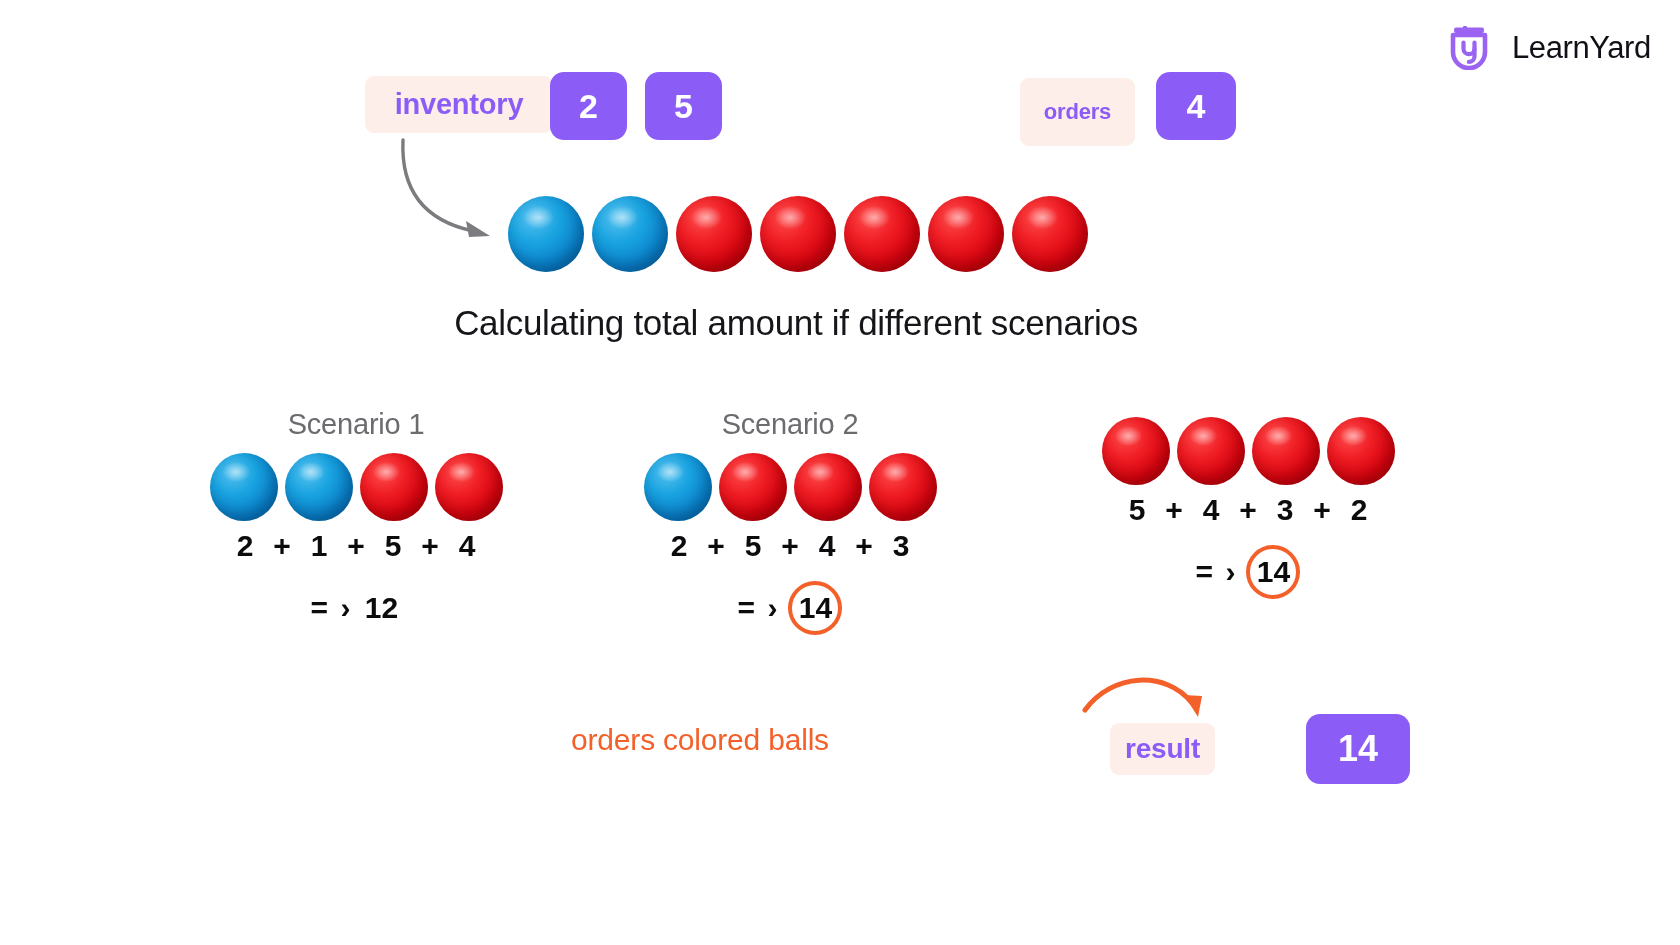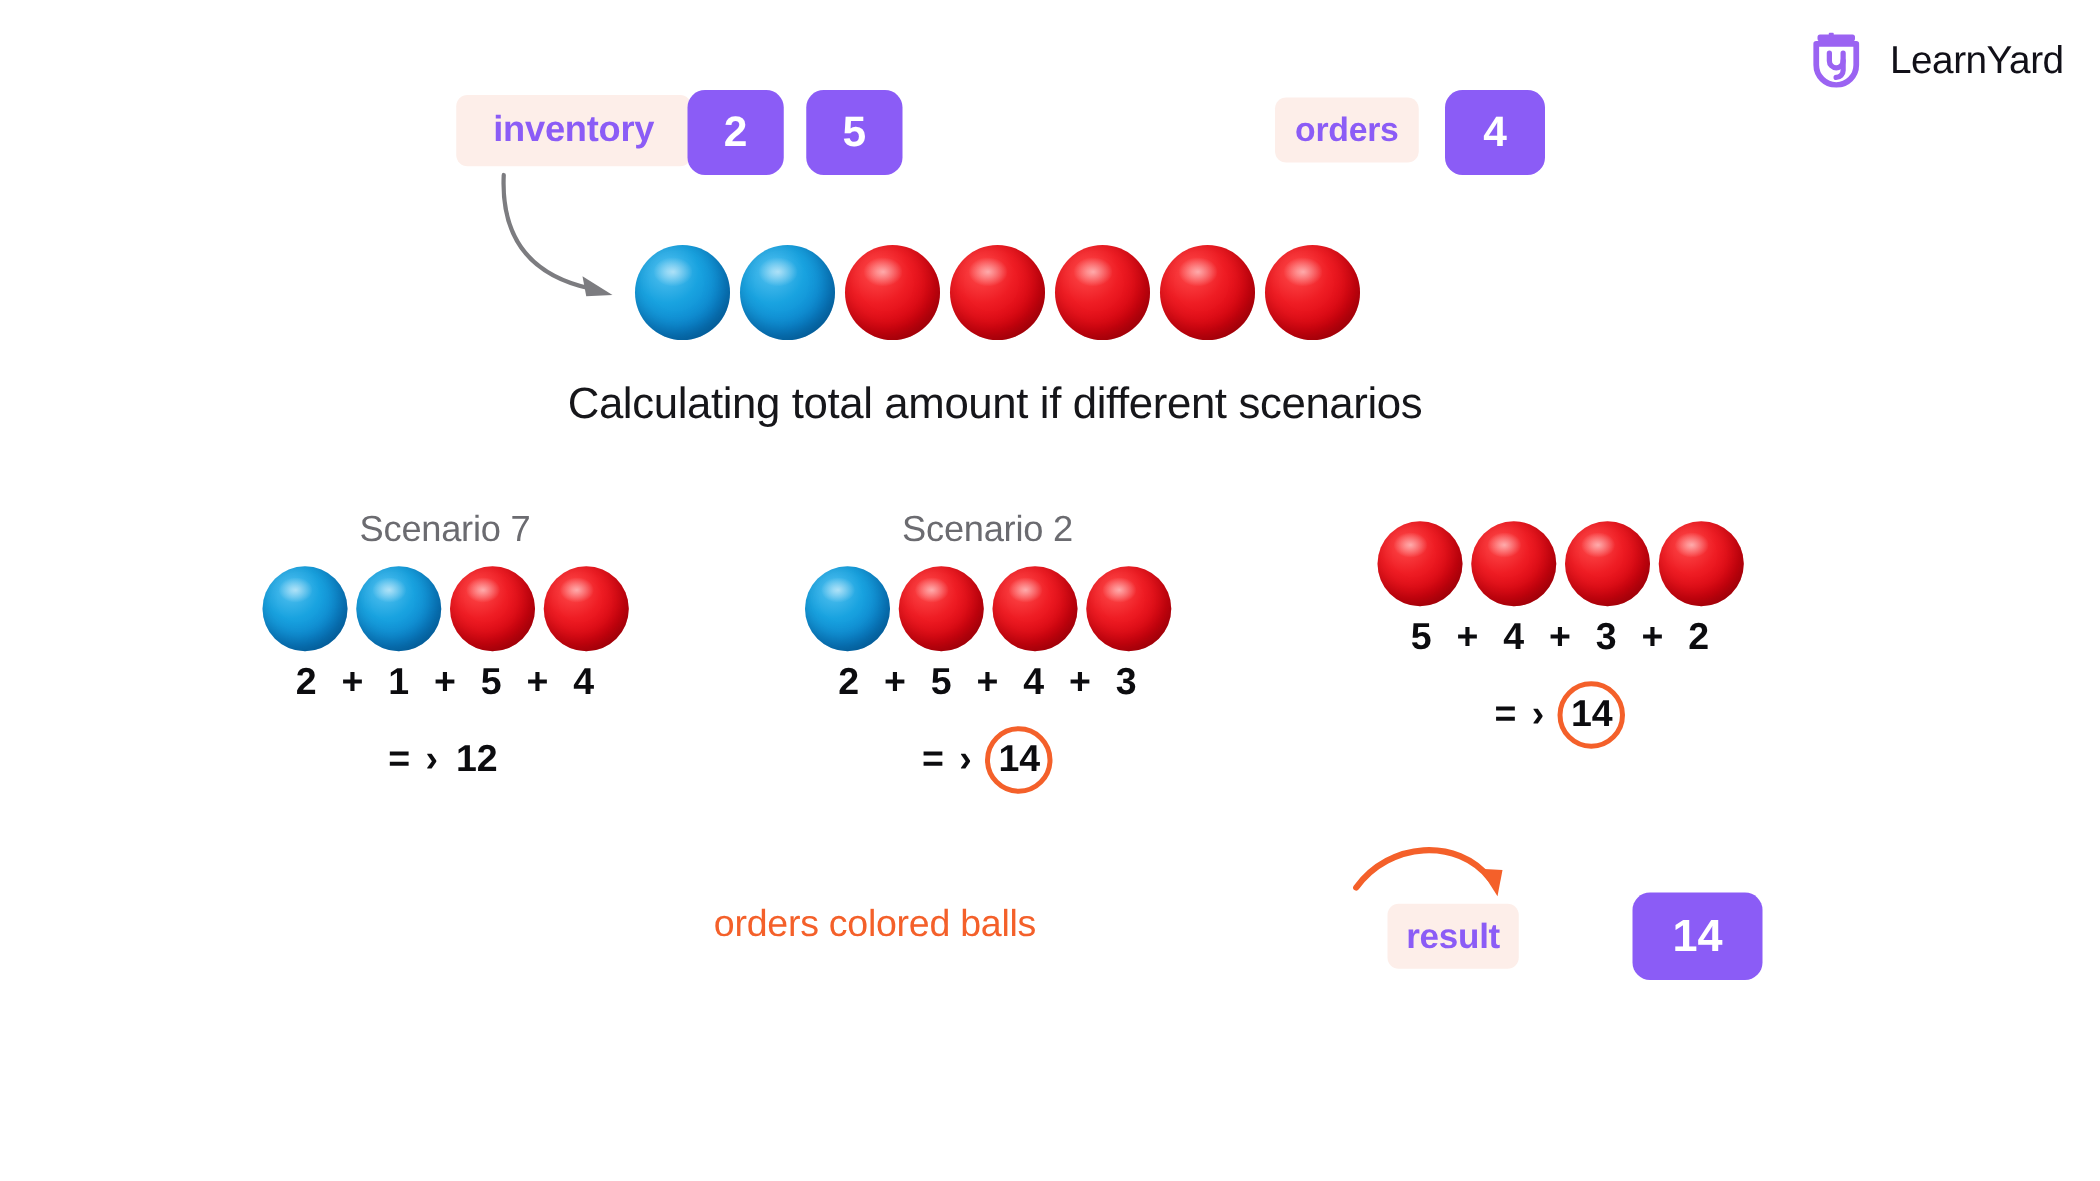--- a/index.html
+++ b/index.html
@@ -35,21 +35,21 @@
     background: #8b5cf6;
     color: #ffffff;
     font-weight: 700;
     border-radius: 14px;
     display: flex; align-items: center; justify-content: center;
   }
 
   #inventory-label { left: 365px; top: 76px; width: 188px; height: 57px; font-size: 29px; }
   #inv-val-0 { left: 550px; top: 72px; width: 77px; height: 68px; font-size: 34px; }
   #inv-val-1 { left: 645px; top: 72px; width: 77px; height: 68px; font-size: 34px; }
-  #orders-label { left: 1020px; top: 78px; width: 115px; height: 52px; font-size: 27px; text-align: right; }
+  #orders-label { left: 1020px; top: 78px; width: 115px; height: 68px; font-size: 22px; text-align: right; }
   #orders-value { left: 1156px; top: 72px; width: 80px; height: 68px; font-size: 34px; }
 
   
   .ball {
     border-radius: 50%;
     position: relative;
     flex: none;
   }
   .ball.red {
     background:
@@ -174,21 +174,21 @@
     <div class="ball red"></div>
     <div class="ball red"></div>
     <div class="ball red"></div>
     <div class="ball red"></div>
     <div class="ball red"></div>
   </div>
 
 <div class="abs" id="heading">Calculating total amount if different scenarios</div>
 
 <div class="abs scenario" id="scenario-1">
-  <div class="title">Scenario 7</div>
+  <div class="title">Scenario 1</div>
   <div class="balls">
       <div class="ball blue"></div>
       <div class="ball blue"></div>
       <div class="ball red"></div>
       <div class="ball red"></div>
     </div>
   <div class="expr">
       <span class="num">2</span>
       <span class="op">+</span>
       <span class="num">1</span>

